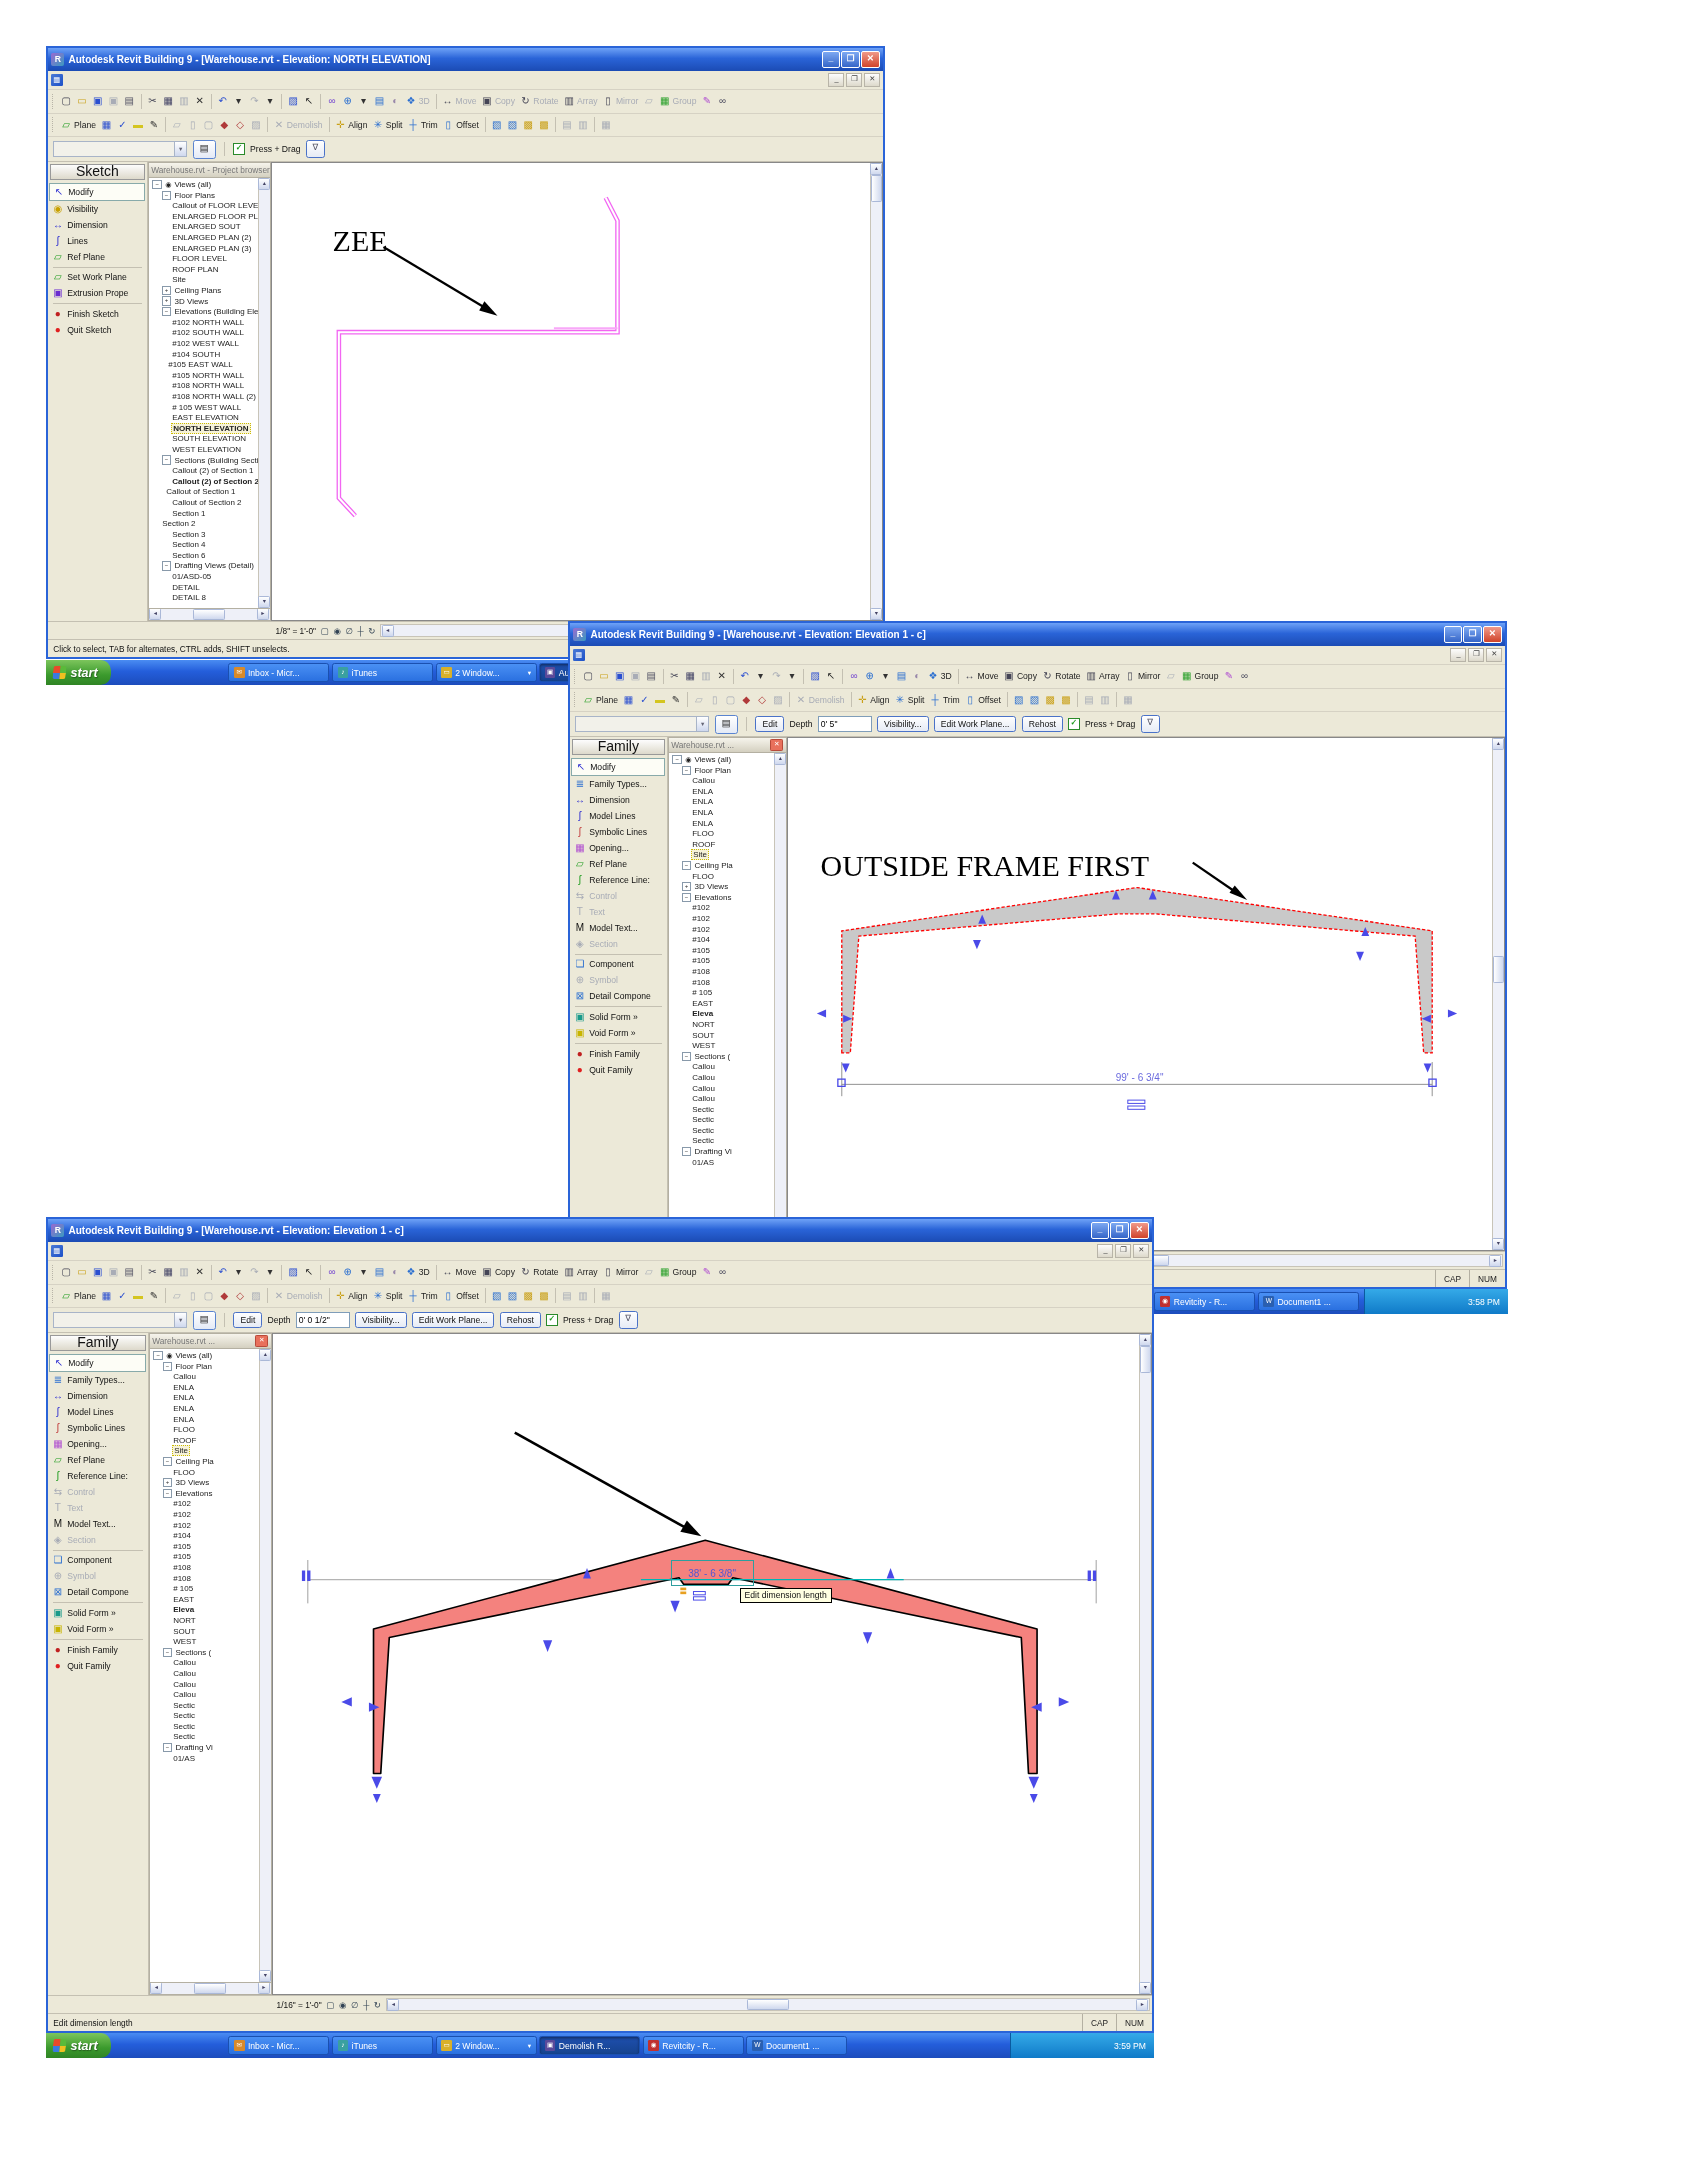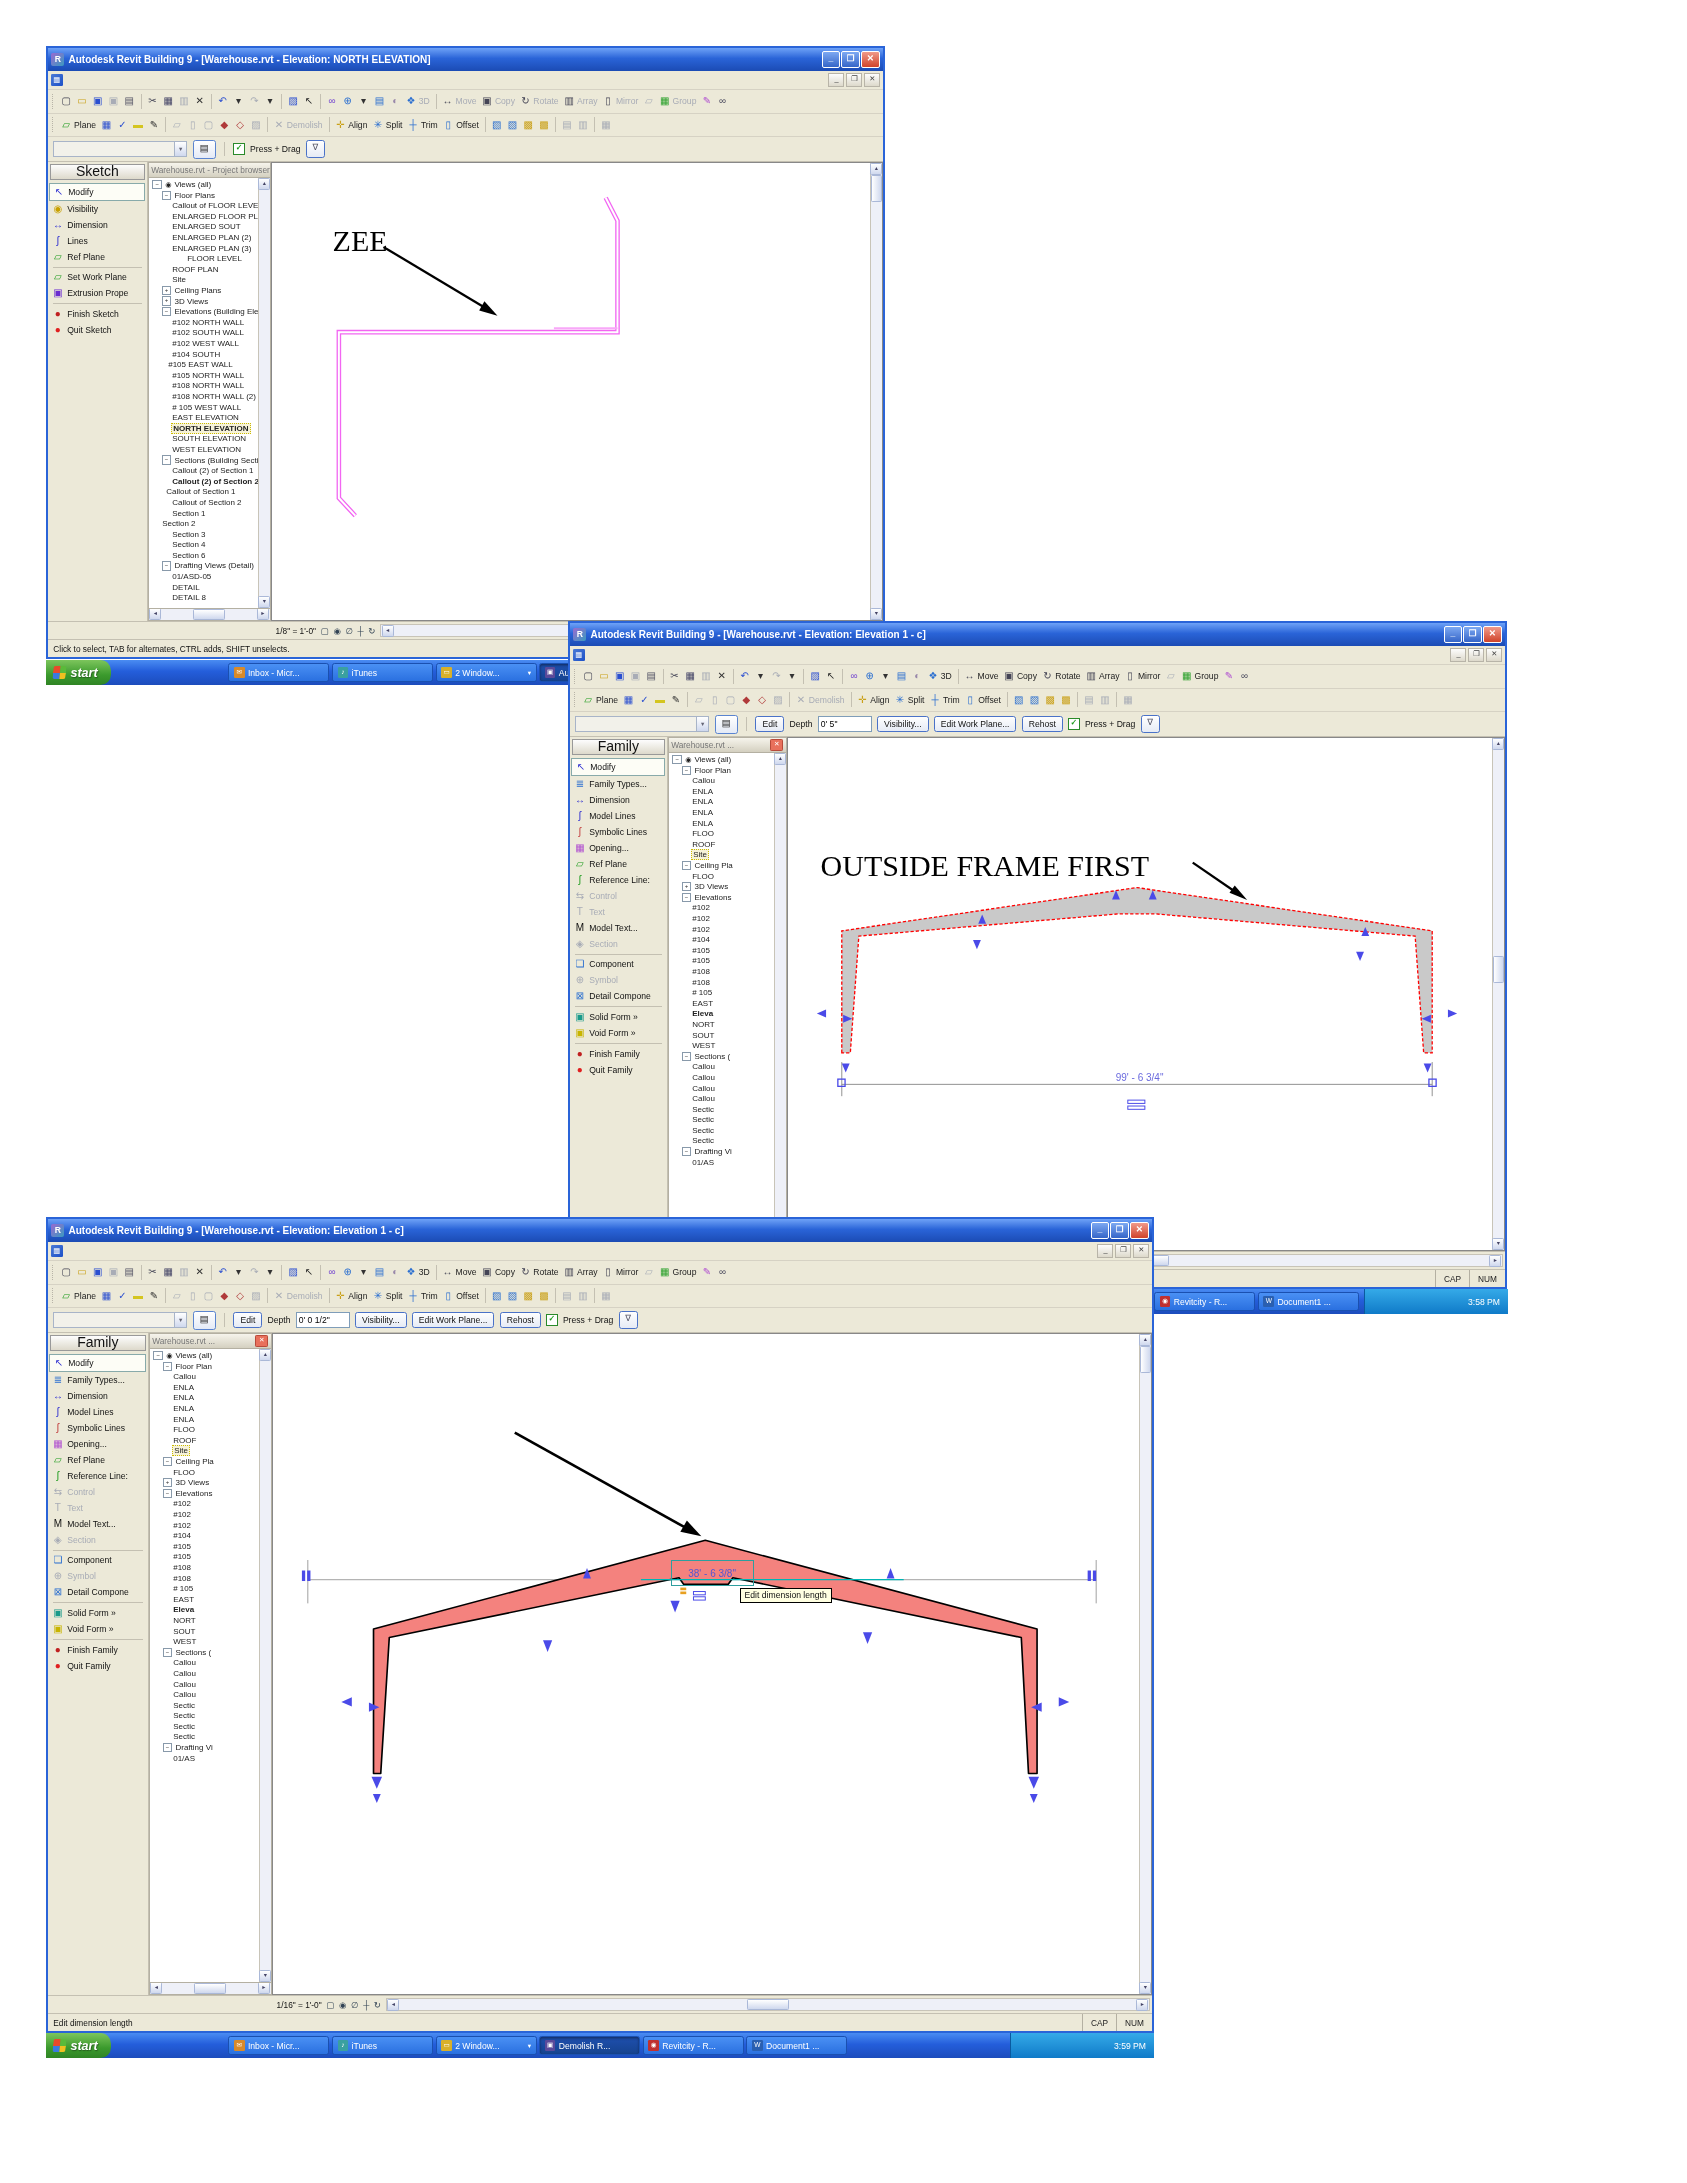--- a/index.html
+++ b/index.html
@@ -377,21 +377,21 @@
             </div>
             <div class="trow" style="padding-left: 21px;">
               <span class="lbl">ENLARGED SOUT</span>
             </div>
             <div class="trow" style="padding-left: 21px;">
               <span class="lbl">ENLARGED PLAN (2)</span>
             </div>
             <div class="trow" style="padding-left: 21px;">
               <span class="lbl">ENLARGED PLAN (3)</span>
             </div>
-            <div class="trow" style="padding-left: 21px; margin-left: 15px;">
+            <div class="trow" style="padding-left: 21px;">
               <span class="lbl">FLOOR LEVEL</span>
             </div>
             <div class="trow" style="padding-left: 21px;">
               <span class="lbl">ROOF PLAN</span>
             </div>
             <div class="trow" style="padding-left: 21px;">
               <span class="lbl">Site</span>
             </div>
             <div class="trow" style="padding-left: 12px;">
               <span class="exp">+</span>

